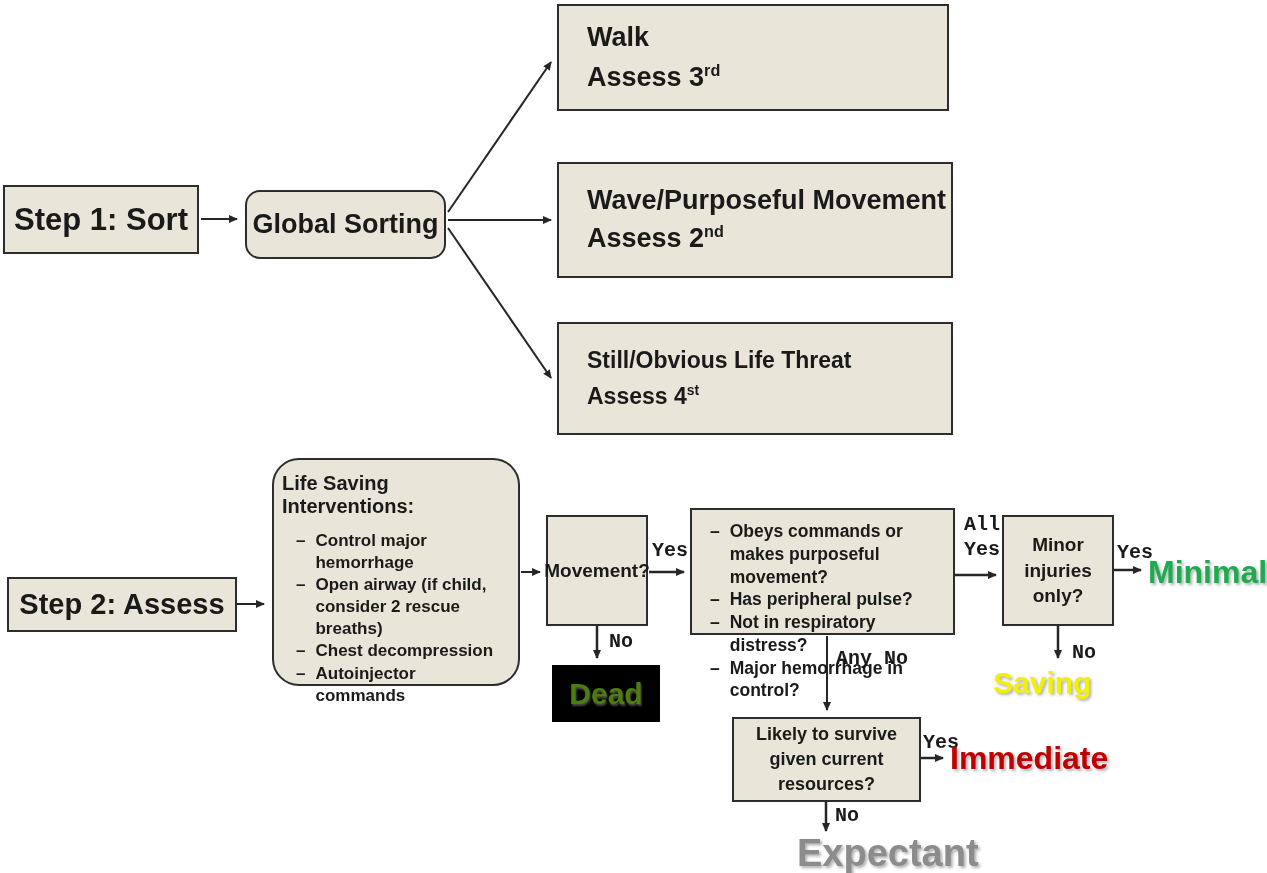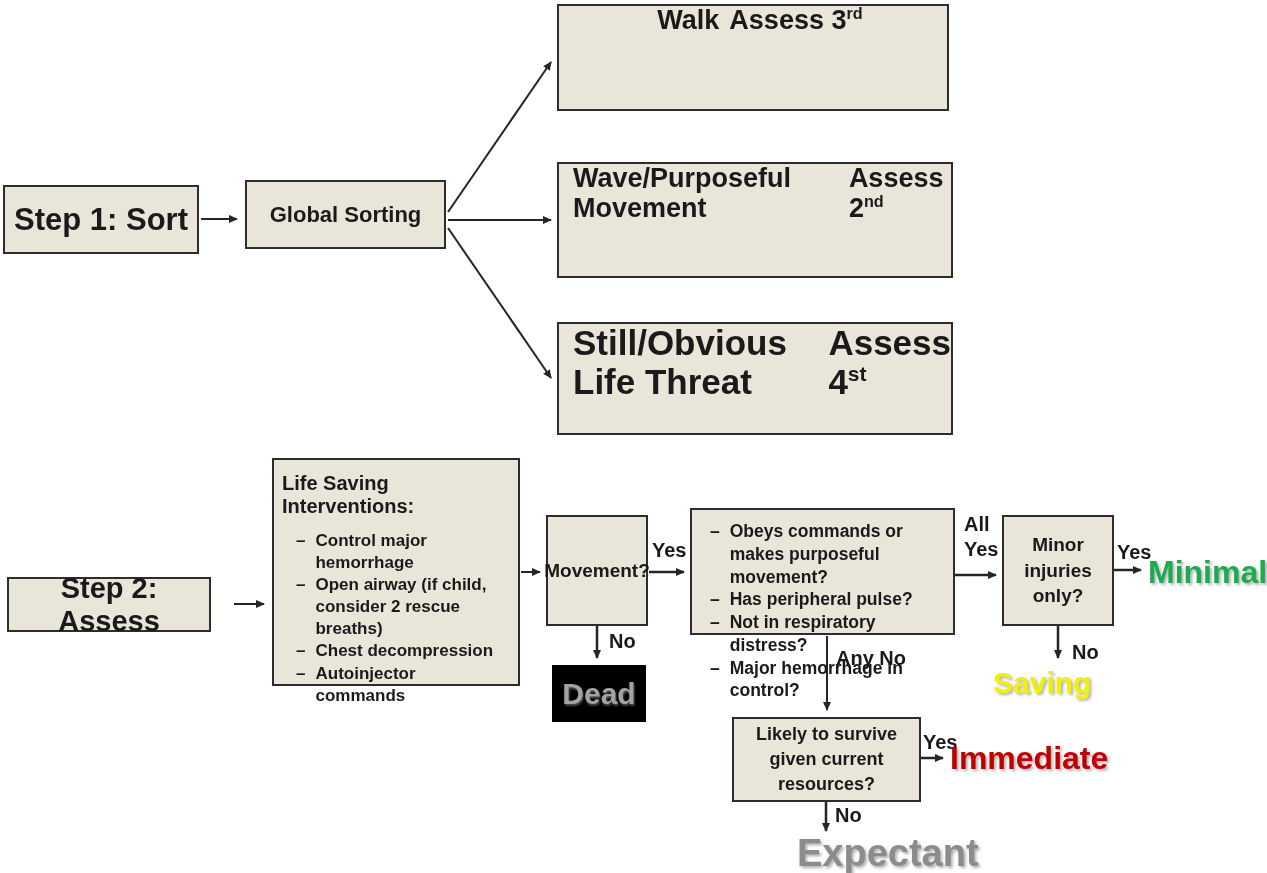--- a/index.html
+++ b/index.html
@@ -21,31 +21,31 @@
     color: #1a1a1a;
   }
   .center-box {
     display: flex;
     align-items: center;
     justify-content: center;
     text-align: center;
   }
   .two-line {
     display: flex;
-    flex-direction: row;
+    flex-direction: column;
     justify-content: center;
-    padding-left: 14px;
+    padding-left: 28px;
     gap: 10px;
     line-height: 1.1;
   }
   sup { font-size: 60%; vertical-align: super; line-height: 0; }
   .bullets { list-style: none; margin: 4px 0 0 0; padding: 0 6px 0 14px; }
   .bullets li { display: flex; gap: 10px; line-height: 1.3; }
   .bullets .dash { flex: 0 0 auto; }
-  .lbl { position: absolute; line-height: 1.05; }
+  .lbl { position: absolute; line-height: 1.05; font-family: Liberation Mono, monospace; }
   .outcome {
     position: absolute;
     white-space: nowrap;
     text-shadow: 2px 2px 3px rgba(80,80,80,0.45);
   }
   #arrows { position: absolute; left: 0; top: 0; width: 1267px; height: 873px; }
 </style>
 </head>
 <body>
 
@@ -70,44 +70,44 @@
     <line x1="1058" y1="626" x2="1058" y2="658" stroke="#262626" stroke-width="2.5" marker-end="url(#ah)"></line>
     <line x1="827" y1="636" x2="827" y2="710" stroke="#262626" stroke-width="2" marker-end="url(#ah)"></line>
     <line x1="921" y1="758" x2="943" y2="758" stroke="#262626" stroke-width="2.5" marker-end="url(#ah)"></line>
     <line x1="826" y1="802" x2="826" y2="831" stroke="#262626" stroke-width="2.5" marker-end="url(#ah)"></line>
   </svg>
 
   <div class="box center-box" style="left:3px; top:185px; width:196px; height:69px; font-size:31px;">
     <span>Step 1: Sort</span>
   </div>
 
-  <div class="box center-box" style="left:245px; top:180px; width:201px; height:69px; font-size:22px;">
+  <div class="box center-box" style="left:245px; top:190px; width:201px; height:69px; font-size:27px;border-radius:15px;">
     <span>Global Sorting</span>
   </div>
 
   <div class="box two-line" style="left:557px; top:4px; width:392px; height:107px; font-size:27px;">
     <span>Walk</span>
     <span><span>Assess 3</span><sup>rd</sup></span>
   </div>
 
   <div class="box two-line" style="left:557px; top:162px; width:396px; height:116px; font-size:27px;gap:8px;">
     <span>Wave/Purposeful Movement</span>
     <span><span>Assess 2</span><sup>nd</sup></span>
   </div>
 
-  <div class="box two-line" style="left:557px; top:322px; width:396px; height:113px; font-size:35px;">
+  <div class="box two-line" style="left:557px; top:322px; width:396px; height:113px; font-size:23px;">
     <span>Still/Obvious Life Threat</span>
     <span><span>Assess 4</span><sup>st</sup></span>
   </div>
 
-  <div class="box center-box" style="left:7px; top:577px; width:204px; height:55px; font-size:29px;">
+  <div class="box center-box" style="left:7px; top:577px; width:230px; height:55px; font-size:29px;">
     <span>Step 2: Assess</span>
   </div>
 
-  <div class="box" style="left:272px; top:458px; width:248px; height:228px; padding:12px 4px 0 8px;">
+  <div class="box" style="left:272px; top:458px; width:248px; height:228px; padding:12px 4px 0 8px;border-radius:27px;">
     <div style="font-size:20px;">Life Saving Interventions:</div>
     <ul class="bullets" style="font-size:17px; margin-top:12px;">
       <li>
           <span class="dash">–</span>
           <span>Control major hemorrhage</span>
         </li>
       <li>
           <span class="dash">–</span>
           <span>Open airway (if child, consider 2 rescue breaths)</span>
         </li>
@@ -119,21 +119,21 @@
           <span class="dash">–</span>
           <span>Autoinjector commands</span>
         </li>
     </ul>
   </div>
 
   <div class="box center-box" style="left:546px; top:515px; width:102px; height:111px; font-size:19px;">
     <span>Movement?</span>
   </div>
 
-  <div class="center-box" style="position:absolute; left:552px; top:665px; width:94px; height:57px; background:#000000; color:#a3a3a3; font-size:30px; text-shadow:1px 2px 2px rgba(120,120,120,0.6);">
+  <div class="center-box" style="position:absolute; left:552px; top:665px; width:108px; height:57px; background:#000000; color:#4d7c0f; font-size:30px; text-shadow:1px 2px 2px rgba(120,120,120,0.6);">
     <span>Dead</span>
   </div>
 
   <div class="box" style="left:690px; top:508px; width:265px; height:127px; padding:8px 2px 0 4px;">
     <ul class="bullets" style="font-size:17.5px; margin-top:2px;">
       <li>
           <span class="dash">–</span>
           <span>Obeys commands or makes purposeful movement?</span>
         </li>
       <li>

